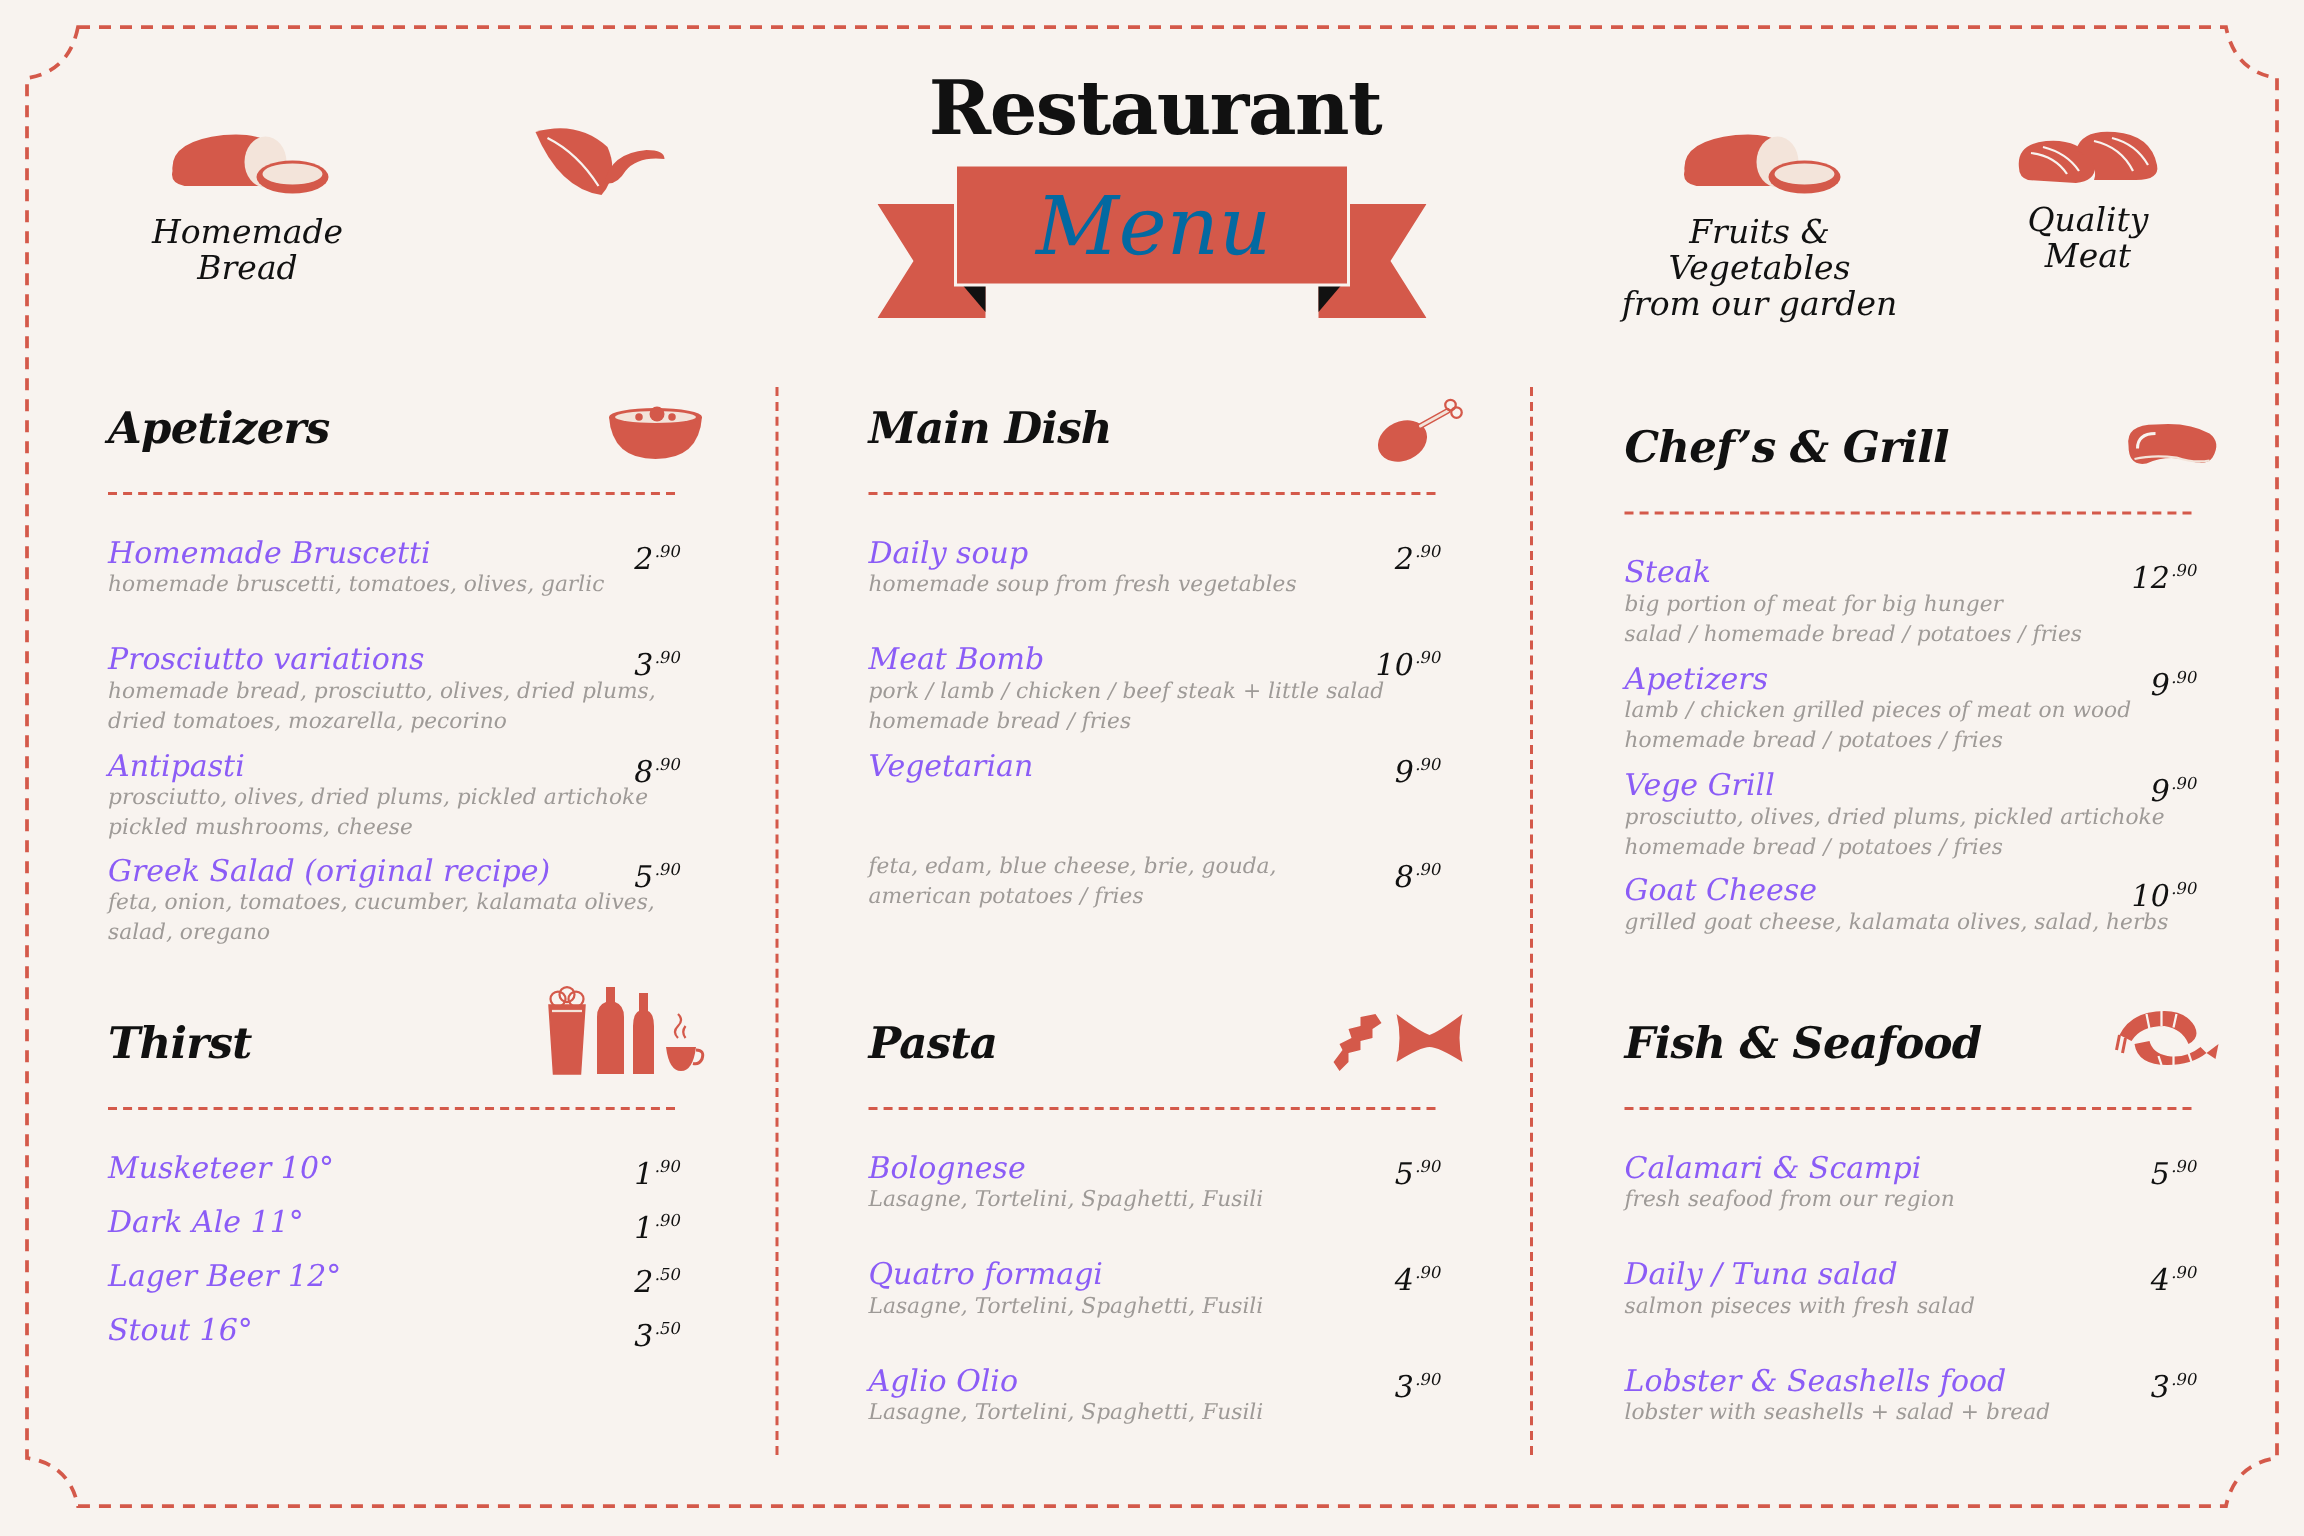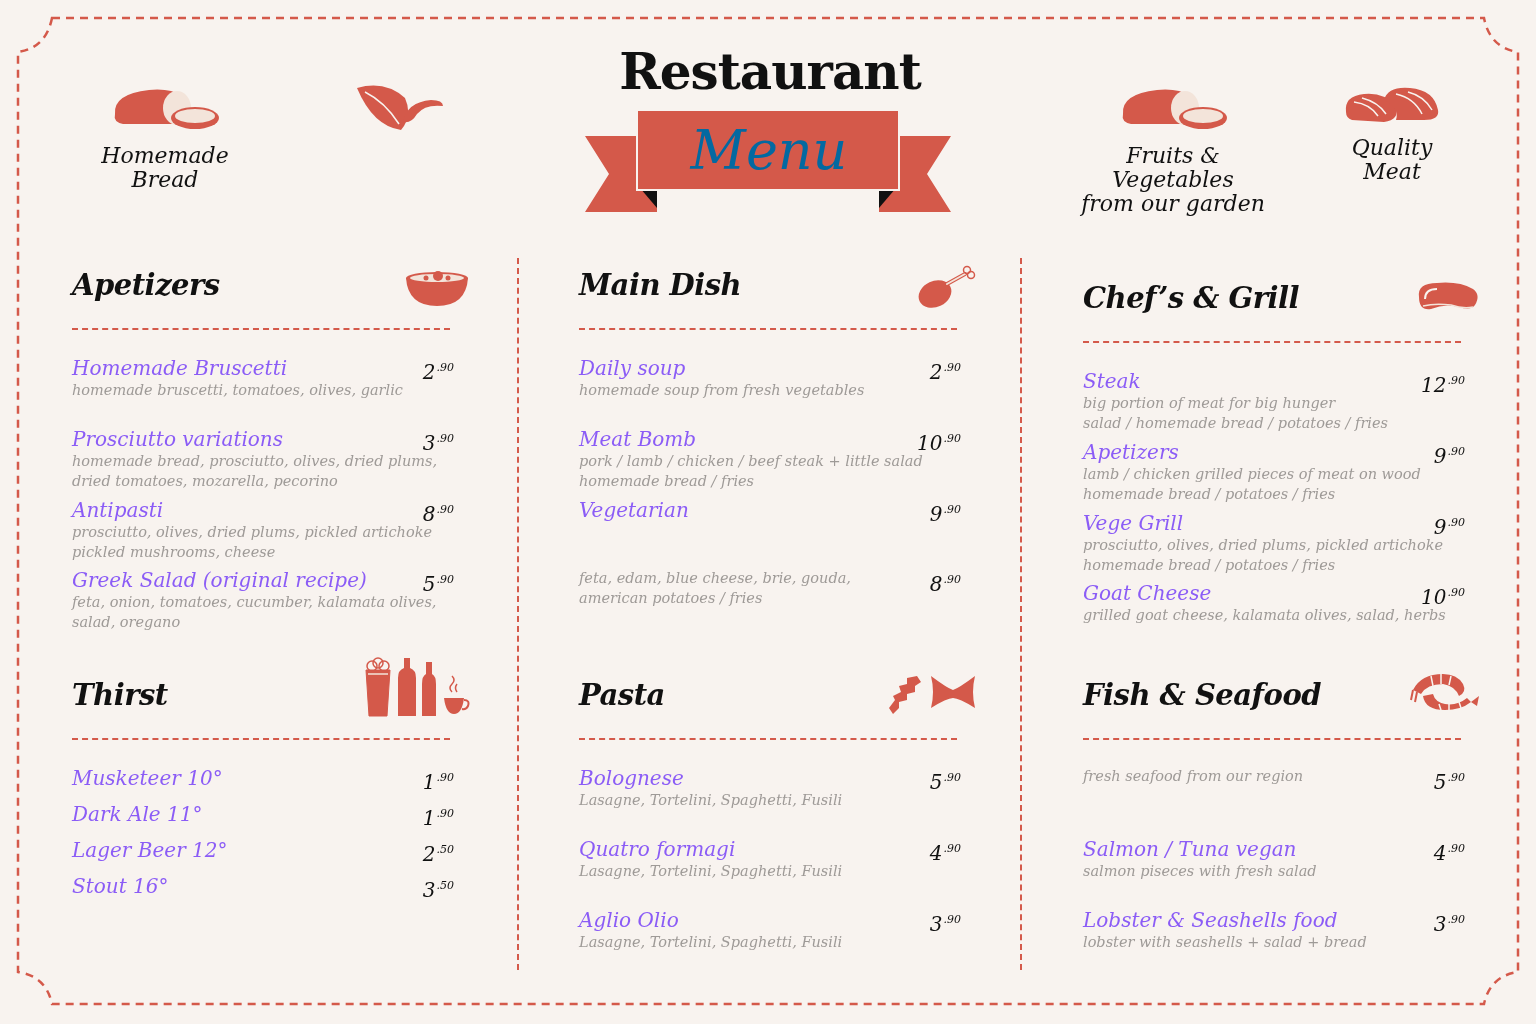--- a/index.html
+++ b/index.html
@@ -302,25 +302,26 @@
       <path d="M14 26 Q16 40 36 40 Q52 40 62 32 L58 28 Q48 36 36 34 Q26 32 24 24 Z" fill="#d4594a"></path>
       <path d="M62 32 L70 26 L68 36 Z" fill="#d4594a"></path>
       <path d="M4 20 L2 30 M8 22 L6 32" stroke="#d4594a" stroke-width="2"></path>
       <path d="M22 6 L24 16 M32 4 L32 14 M42 6 L40 15" stroke="#f8f3ef" stroke-width="1.5"></path>
       <path d="M30 34 L32 40 M40 34 L40 40 M50 32 L52 38" stroke="#f8f3ef" stroke-width="1.5"></path>
     </svg>
   </div>
   <div class="section-rule"></div>
   <div style="margin-top:26px;">
     <div class="item" style="height:71px;">
+      <span class="item-name">Calamari &amp; Scampi</span>
       <span class="item-desc">fresh seafood from our region</span>
       <span class="price"><span>5</span><sup>.90</sup></span>
     </div>
     <div class="item" style="height:71px;">
-      <span class="item-name">Salmon / Tuna vegan</span>
+      <span class="item-name">Daily / Tuna salad</span>
       <span class="item-desc">salmon piseces with fresh salad</span>
       <span class="price"><span>4</span><sup>.90</sup></span>
     </div>
     <div class="item" style="height:71px;">
       <span class="item-name">Lobster &amp; Seashells food</span>
       <span class="item-desc">lobster with seashells + salad + bread</span>
       <span class="price"><span>3</span><sup>.90</sup></span>
     </div>
   </div>
 </div>

